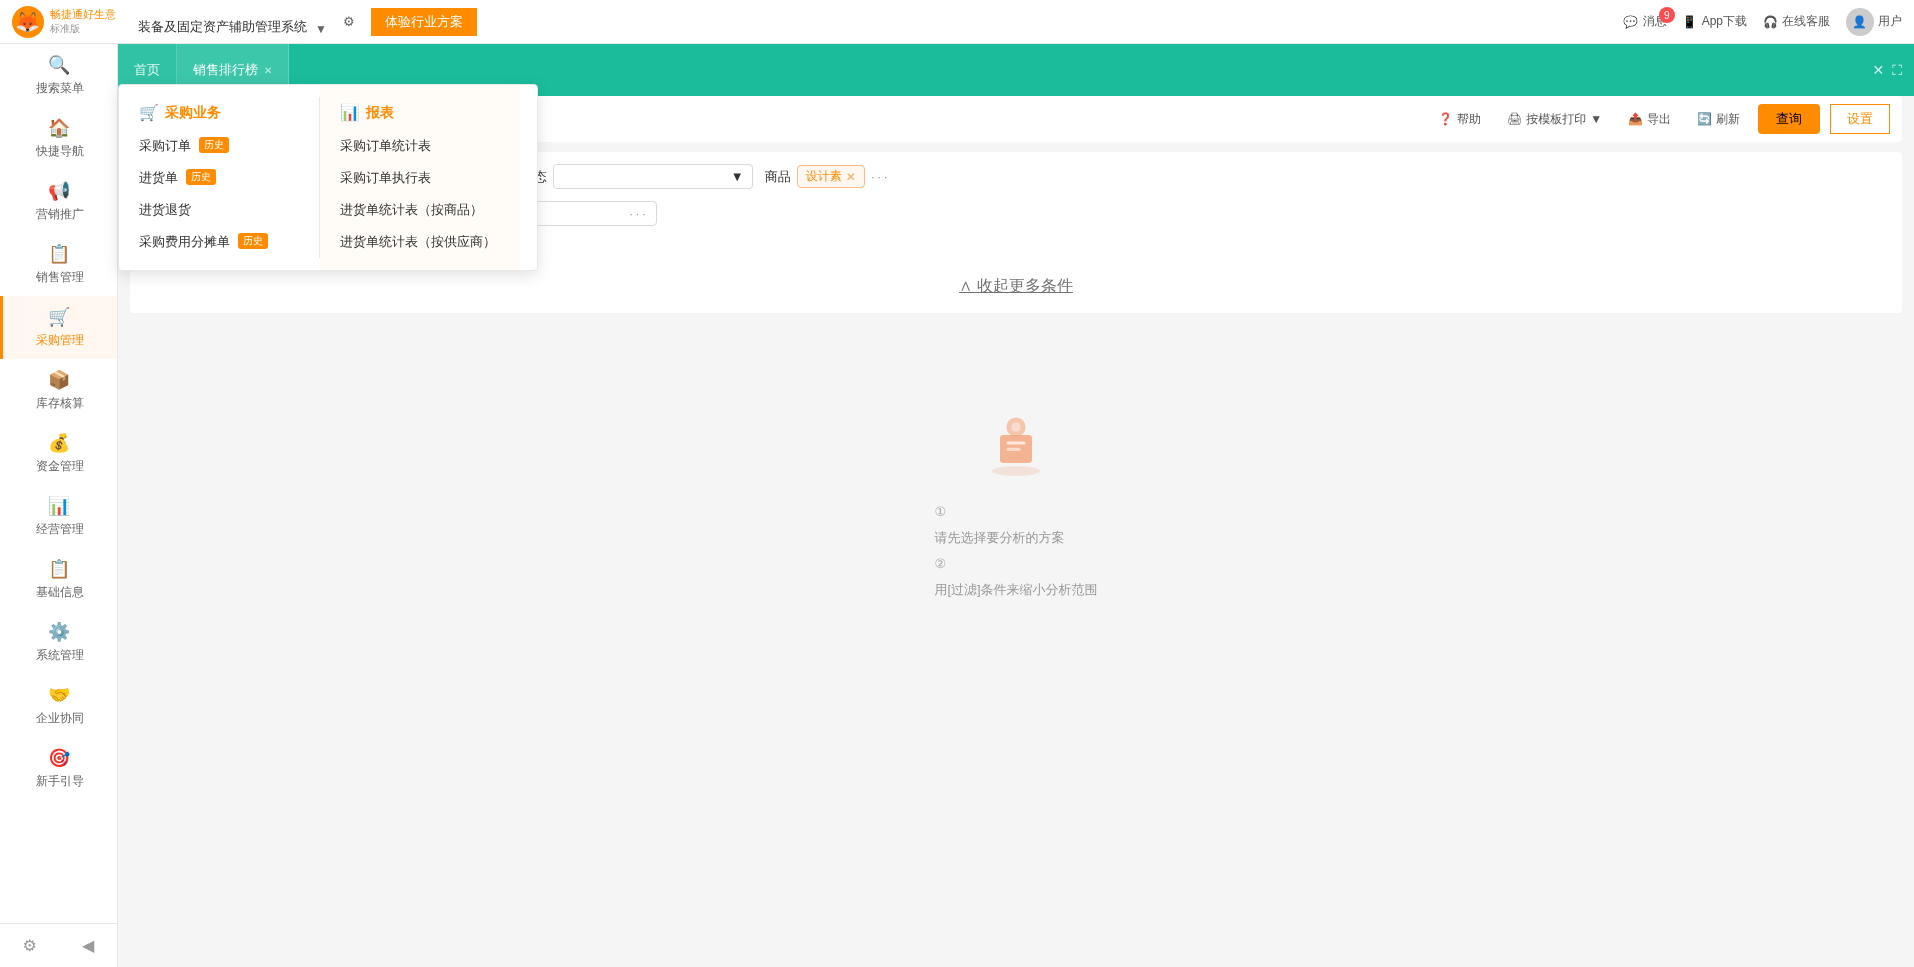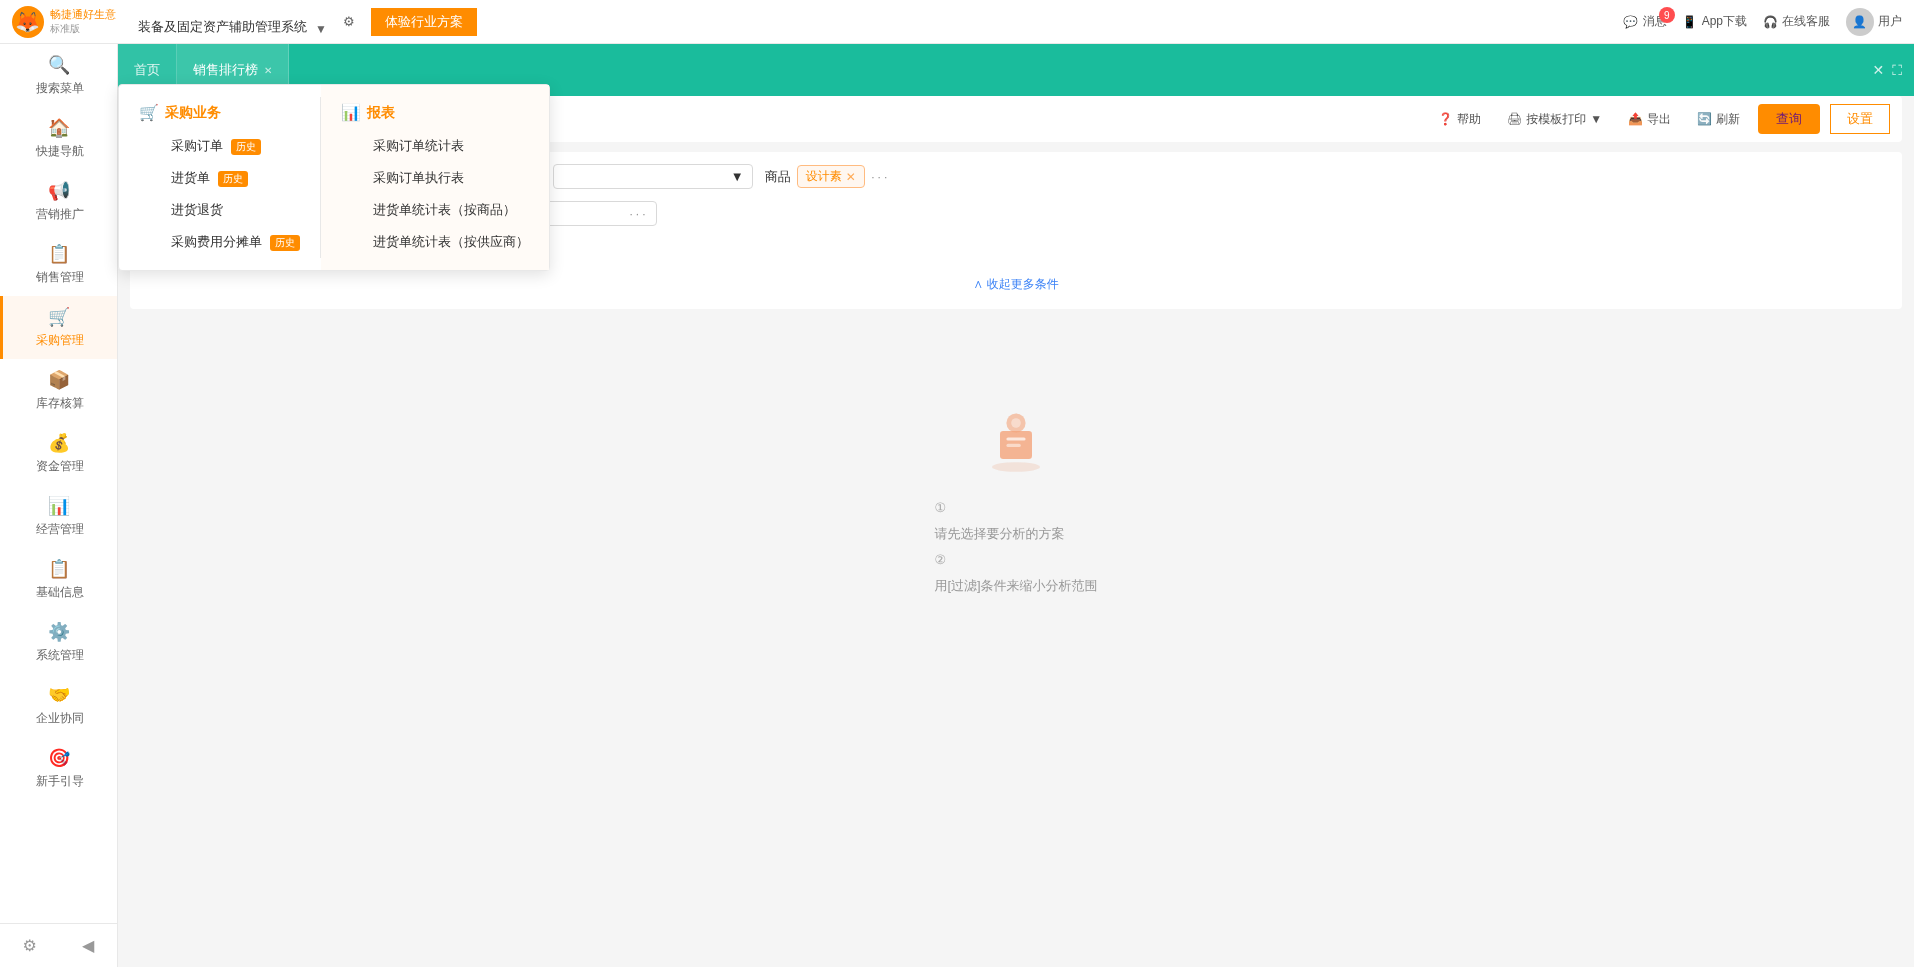--- a/index.html
+++ b/index.html
@@ -190,21 +190,21 @@
       padding: 8px 12px;
       border-radius: 4px;
     }
     .toolbar-btn {
       display: flex; align-items: center; gap: 4px;
       color: #555; font-size: 12px; cursor: pointer;
       padding: 4px 8px;
     }
     .btn-primary {
       background: #ff8c00;
-      color: #701a75;
+      color: #000000;
       border: none;
       border-radius: 4px;
       padding: 6px 18px;
       font-size: 13px;
       cursor: pointer;
     }
     .btn-secondary {
       background: #fff;
       color: #ff8c00;
       border: 1px solid #ff8c00;
@@ -265,24 +265,25 @@
       font-size: 12px;
       color: #ff8c00;
       display: flex; align-items: center; gap: 4px;
     }
     .tag-close { cursor: pointer; color: #ffaa55; }
     .more-link { color: #1abc9c; font-size: 12px; cursor: pointer; }
     .custom-link { color: #1abc9c; font-size: 12px; cursor: pointer; }
     .dots-btn { color: #999; cursor: pointer; letter-spacing: 2px; }
     .collapse-row {
       text-align: center;
-      color: #3b82f6;
-      font-size: 12px;
+      color: #737373;
+      font-size: 16px;
       cursor: pointer;
       padding: 4px 0;
+      text-decoration: underline;
     }
 
     
     .empty-state {
       display: flex;
       flex-direction: column;
       align-items: center;
       justify-content: center;
       padding: 80px 0;
     }
@@ -320,27 +321,26 @@
       font-size: 14px;
       font-weight: 600;
       color: #ff8c00;
     }
     .dropdown-section-icon {
       font-size: 16px;
       color: #ff8c00;
     }
     .dropdown-item {
       display: flex;
-      align-items: flex-end;
+      align-items: flex-start;
       gap: 8px;
       padding: 7px 20px;
       font-size: 13px;
       color: #333;
       cursor: pointer;
-      margin-left: 32px;
     }
     .history-badge {
       background: #ff8c00;
       color: #fff;
       border-radius: 3px;
       padding: 1px 5px;
       font-size: 10px;
     }
     .dropdown-divider {
       width: 1px;

